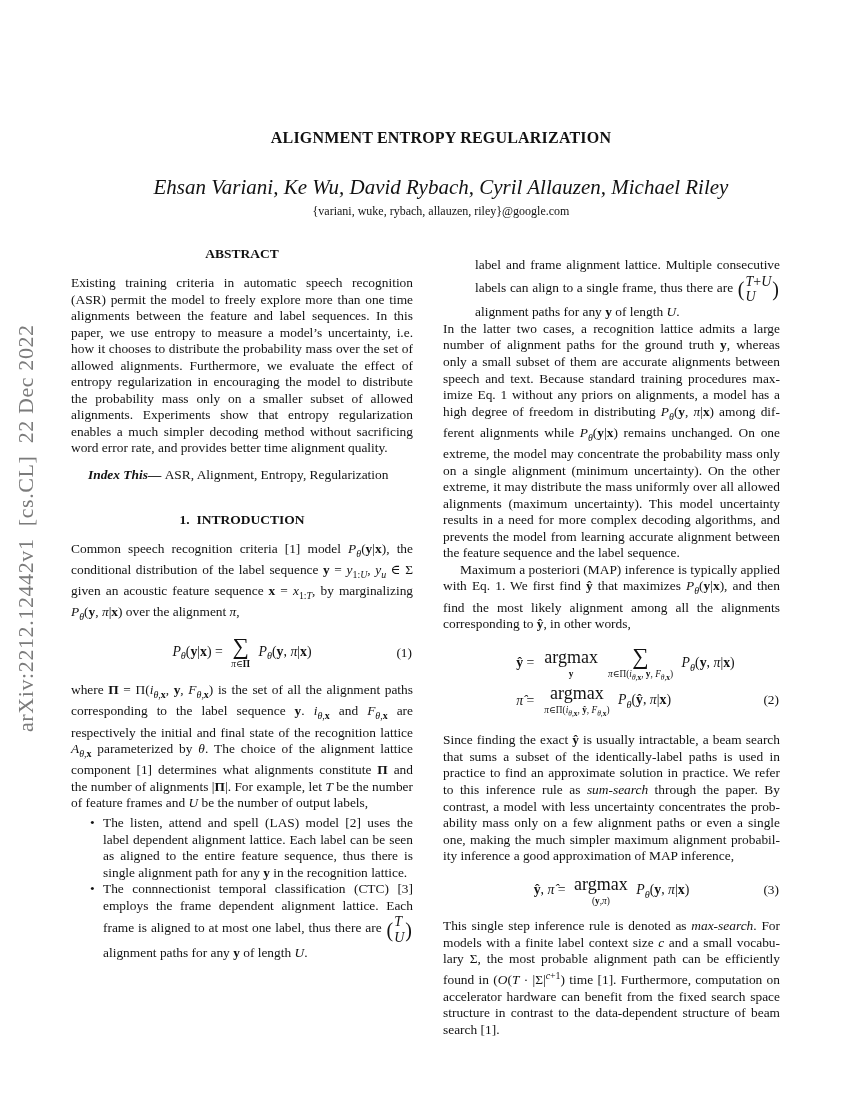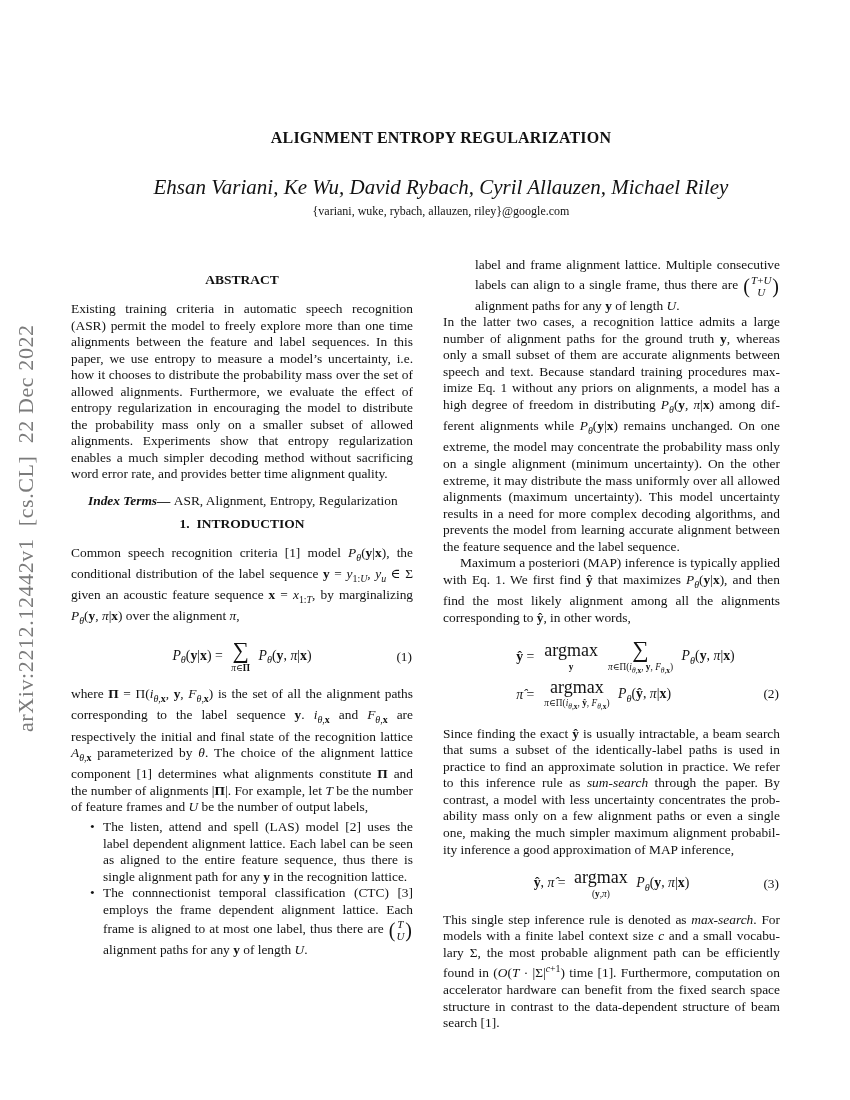--- a/index.html
+++ b/index.html
@@ -17,29 +17,29 @@
     text-align:center;
   }
 
   
   .paper-header { position:absolute; left:16px; top:0; width:850px; text-align:center; }
   .paper-title { margin:129px 0 0; font-size:16px; font-weight:bold; letter-spacing:0.2px; }
   .paper-authors { margin-top:28px; font-size:21px; font-style:italic; }
   .paper-emails { margin-top:4px; font-size:12px; }
 
   
-  .col { position:absolute; top:272px; }
+  .col { position:absolute; top:246px; }
   .col-left  { left:71px;  width:342px; }
   .col-right { left:443px; width:337px; top:257px; }
 
   h2.sec-heading {
     font-size:13.5px; font-weight:bold; text-align:center;
     margin:0 0 13px; white-space:pre;
   }
-  h2.intro-heading { margin-top:6px; }
+  h2.intro-heading { margin-top:28px; }
 
   p, li, .cont-bullet {
     margin:0; text-align:justify; font-size:13.4px; line-height:16.55px;
     hyphens:manual; -webkit-hyphens:manual;
   }
   p.indent { text-indent:17px; }
   p.after-gap { margin-top:10px; }
   .terms-label { font-weight:bold; font-style:italic; }
 
   
@@ -52,22 +52,22 @@
 
   .mop { display:inline-flex; flex-direction:column; align-items:center;
          vertical-align:middle; margin:0 5px; }
   .big-op { font-size:23px; line-height:1; font-style:normal; }
   .opname { font-size:18px; line-height:1.1; }
   .limit { font-size:9.3px; line-height:1.15; margin-top:1px; text-align:center; }
   .limit sub, .limit sup { font-size:80%; }
 
   .binom { display:inline-flex; align-items:center; vertical-align:middle; margin:0 1px; }
   .binom .paren { font-size:20px; line-height:1; font-style:normal; }
-  .bstack { display:inline-flex; flex-direction:column; align-items:center;
-            font-size:11px; line-height:1.1; padding:0 1px; }
+  .bstack { display:inline-flex; flex-direction:column; align-items:flex-start;
+            font-size:14px; line-height:1.1; padding:0 1px; }
 
   .eq2-rows { display:block; }
   .eq2-rows .eqrow { display:flex; align-items:center; margin:2px 0; }
   .eq2-rows .eqlhs { min-width:46px; text-align:right; margin-right:5px; flex:none; }
 
   sub { font-size:74%; }
   sup { font-size:74%; }
 
   
   ul.bullets { list-style:none; margin:3px 0 0; padding:0 0 0 19px; }
@@ -85,21 +85,21 @@
 
   <header class="paper-header">
     <h1 class="paper-title">ALIGNMENT ENTROPY REGULARIZATION</h1>
     <div class="paper-authors">Ehsan Variani, Ke Wu, David Rybach, Cyril Allauzen, Michael Riley</div>
     <div class="paper-emails">{variani, wuke, rybach, allauzen, riley}@google.com</div>
   </header>
 
   <section class="col col-left">
     <h2 class="sec-heading">ABSTRACT</h2>
     <p>Existing training criteria in automatic speech recognition (ASR) permit the model to freely explore more than one time alignments between the feature and label sequences. In this paper, we use entropy to measure a model’s uncertainty, i.e. how it chooses to distribute the probability mass over the set of allowed alignments. Furthermore, we evaluate the effect of entropy regularization in encouraging the model to distribute the probability mass only on a smaller subset of allowed alignments. Experiments show that entropy regularization enables a much simpler decoding method without sacrificing word error rate, and provides better time alignment quality.</p>
-    <p class="indent after-gap"><span class="terms-label">Index Terms—</span><span>&nbsp;ASR, Alignment, Entropy, Regulariza­tion</span></p>
+    <p class="indent after-gap"><span class="terms-label">Index This—</span><span>&nbsp;ASR, Alignment, Entropy, Regulariza­tion</span></p>
 
     <h2 class="sec-heading intro-heading">1.  INTRODUCTION</h2>
     <p>Common speech recognition criteria [1] model <i>P</i><sub><i>θ</i></sub>(<b>y</b>|<b>x</b>), the conditional distribution of the label sequence <b>y</b> = <i>y</i><sub>1:<i>U</i></sub>, <i>y</i><sub><i>u</i></sub> ∈ Σ given an acoustic feature sequence <b>x</b> = <i>x</i><sub>1:<i>T</i></sub>, by marginal­izing <i>P</i><sub><i>θ</i></sub>(<b>y</b>, <i>π</i>|<b>x</b>) over the alignment <i>π</i>,</p>
 
     <div class="equation">
       <span class="eq-body"><i>P</i><sub><i>θ</i></sub>(<b>y</b>|<b>x</b>) = <span class="mop">
             <span class="big-op">∑</span>
             <span class="limit"><i>π</i>∈<b>Π</b></span>
           </span> <i>P</i><sub><i>θ</i></sub>(<b>y</b>, <i>π</i>|<b>x</b>)</span>
       <span class="eq-num">(1)</span>

